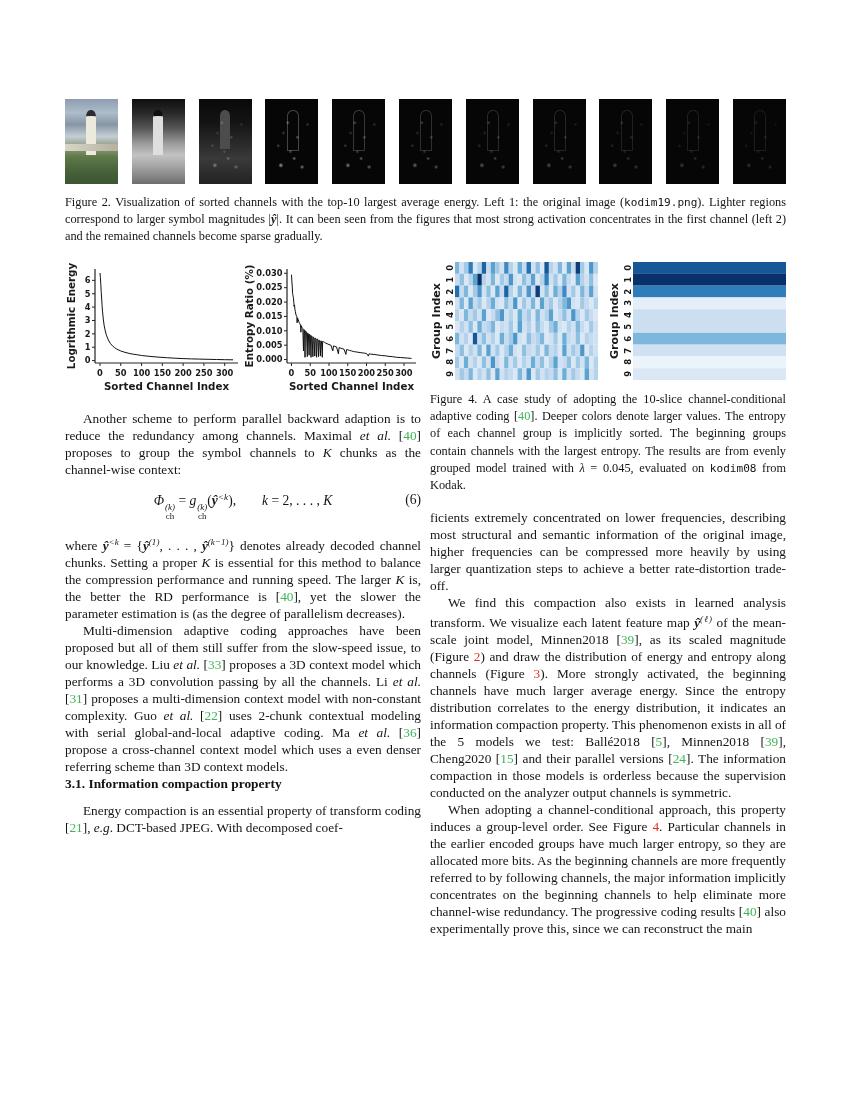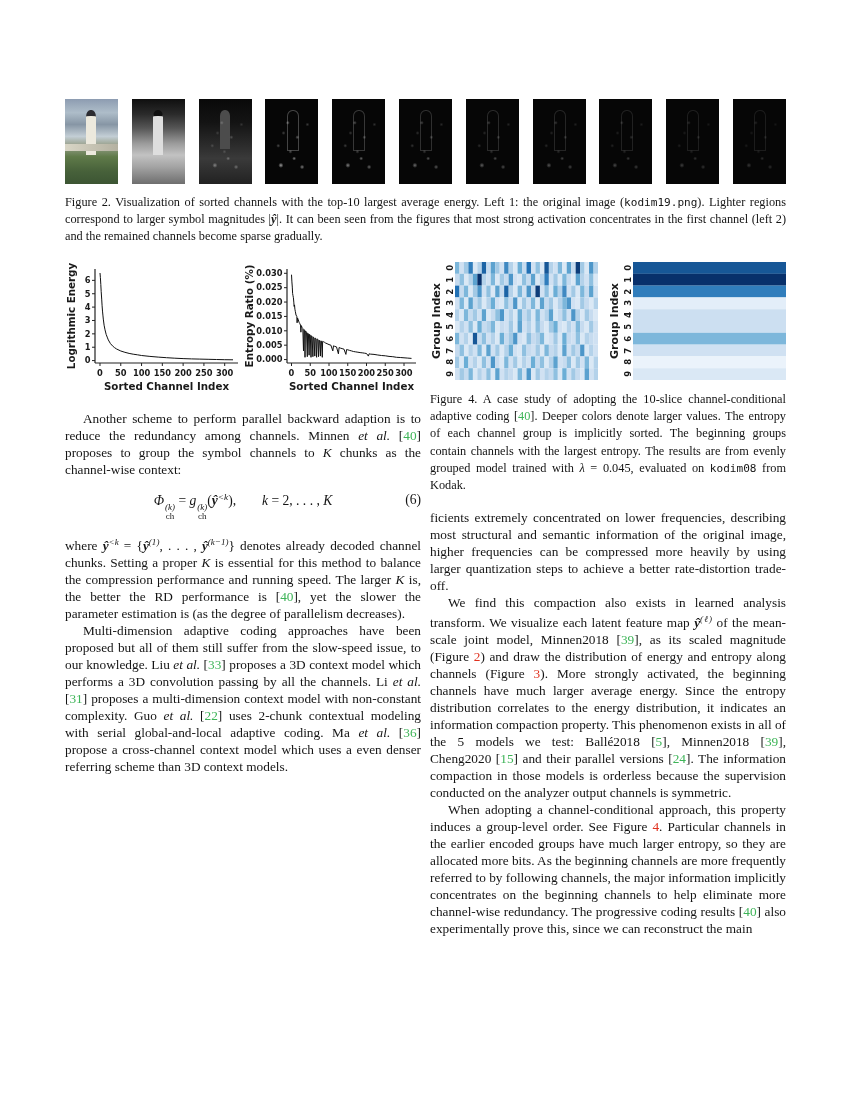--- a/index.html
+++ b/index.html
@@ -207,33 +207,35 @@
           <text x="39.5" y="28.485015290519872" font-size="8.3" text-anchor="end">0.025</text>
           <line x1="41" y1="11.311926605504595" x2="44" y2="11.311926605504595" stroke="#222" stroke-width="1"></line>
           <text x="39.5" y="14.111926605504596" font-size="8.3" text-anchor="end">0.030</text>
           <text x="108.5" y="128" font-size="10.3" text-anchor="middle">Sorted Channel Index</text>
           <text transform="rotate(-90)" x="-54" y="9.5" font-size="10.3" text-anchor="middle">Entropy Ratio (%)</text>
           <polyline points="48.5,12.7 48.9,19.9 49.3,25.1 49.6,31.4 50.0,33.7 50.4,35.7 50.8,40.1 51.1,44.4 51.5,42.9 51.9,47.2 52.3,49.3 53.0,53.0 53.8,54.4 54.1,60.8 54.5,55.9 55.3,57.9 56.0,60.2 56.8,61.6 57.5,63.1 57.9,70.2 58.3,63.6 59.0,65.4 59.8,66.5 60.5,88.9 60.9,67.4 61.6,68.8 62.0,95.3 62.4,68.8 63.5,70.2 64.3,94.7 64.6,71.1 65.4,71.7 66.1,93.2 66.5,72.3 67.3,73.1 68.0,95.3 68.4,73.7 69.1,74.6 69.9,94.7 70.3,75.1 71.0,75.7 71.8,94.1 72.1,76.0 72.9,76.6 73.6,95.3 74.0,76.9 74.8,77.4 75.5,94.7 75.9,78.0 76.6,78.6 77.4,94.1 77.8,78.9 78.5,79.2 79.3,95.3 79.6,79.4 80.4,79.7 81.5,80.3 82.3,80.9 84.1,81.7 86.0,82.6 87.9,83.2 89.8,88.9 90.5,83.8 91.6,84.3 93.5,84.9 95.4,91.8 96.1,85.5 97.3,86.1 99.1,86.6 101.0,87.2 102.9,92.4 103.6,87.5 104.8,87.8 106.6,88.4 108.5,88.9 110.4,89.5 112.3,89.8 114.1,90.1 116.0,90.4 117.9,90.7 119.8,90.9 121.6,91.2 123.5,91.5 125.4,94.1 126.1,91.8 127.3,92.1 131.0,92.4 134.8,93.0 138.5,93.5 142.3,93.8 146.0,94.4 149.8,94.7 153.5,95.3 157.3,95.5 161.0,95.8 164.8,96.1 168.5,96.4" fill="none" stroke="#111" stroke-width="1"></polyline>
         </svg>
     </div>
 
     <div class="body body-left">
-      <p><span>Another scheme to perform parallel backward adaption is to reduce the redundancy among channels. Minnen </span><span class="i">et al.</span><span> [</span><span class="cite">40</span><span>] proposes to group the symbol channels to </span><span class="mi">K</span><span> chunks as the channel-wise context:</span></p>
+      <p><span>Another scheme to perform parallel backward adaption is to reduce the redundancy among channels. Maximal </span><span class="i">et al.</span><span> [</span><span class="cite">40</span><span>] proposes to group the symbol channels to </span><span class="mi">K</span><span> chunks as the channel-wise context:</span></p>
       <div class="equation">
         <span class="eq-body"><span class="mi">Φ</span><span class="supsub">
               <span>(k)</span>
               <span style="font-style: normal;">ch</span>
             </span><span> = </span><span class="mi">g</span><span class="supsub">
               <span>(k)</span>
               <span style="font-style: normal;">ch</span>
             </span><span>(</span><span class="mb">ŷ</span><span class="sup">&lt;k</span><span>),</span><span class="gap"></span><span class="mi">k</span><span> = 2, . . . , </span><span class="mi">K</span></span>
         <span class="eq-num">(6)</span>
       </div>
       <p class="noindent"><span>where </span><span class="mb">ŷ</span><span class="sup">&lt;k</span><span> = {</span><span class="mb">ŷ</span><span class="sup">(1)</span><span>, . . . , </span><span class="mb">ŷ</span><span class="sup">(k−1)</span><span>} denotes already decoded channel chunks.  Setting a proper </span><span class="mi">K</span><span> is essential for this method to balance the compression performance and running speed. The larger </span><span class="mi">K</span><span> is, the better the RD performance is [</span><span class="cite">40</span><span>], yet the slower the parameter estimation is (as the degree of parallelism decreases).</span></p>
       <p><span>Multi-dimension adaptive coding approaches have been proposed but all of them still suffer from the slow-speed issue, to our knowledge. Liu </span><span class="i">et al.</span><span> [</span><span class="cite">33</span><span>] proposes a 3D context model which performs a 3D convolution passing by all the channels. Li </span><span class="i">et al.</span><span> [</span><span class="cite">31</span><span>] proposes a multi-dimension context model with non-constant complexity. Guo </span><span class="i">et al.</span><span> [</span><span class="cite">22</span><span>] uses 2-chunk contextual modeling with serial global-and-local adaptive coding. Ma </span><span class="i">et al.</span><span> [</span><span class="cite">36</span><span>] propose a cross-channel context model which uses a even denser referring scheme than 3D context models.</span></p>
+      <h3 class="subsec">3.1. Information compaction property</h3>
+      <p><span>Energy compaction is an essential property of transform coding [</span><span class="cite">21</span><span>], </span><span class="i">e.g</span><span>. DCT-based JPEG. With decomposed coef-</span></p>
     </div>
   </div>
 
   <div id="col-right" class="col">
     <div id="fig4-block">
       <div class="ylab">Group Index</div>
       <div class="tickcol" id="ticks-a">
           <span>0</span>
           <span>1</span>
           <span>2</span>

